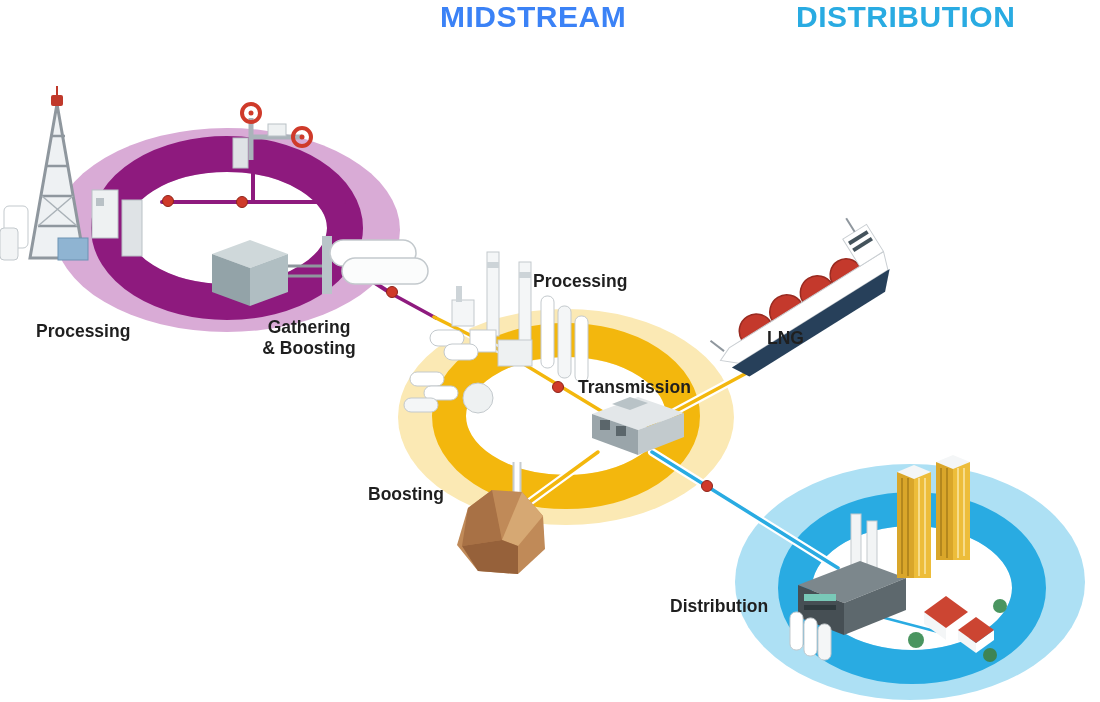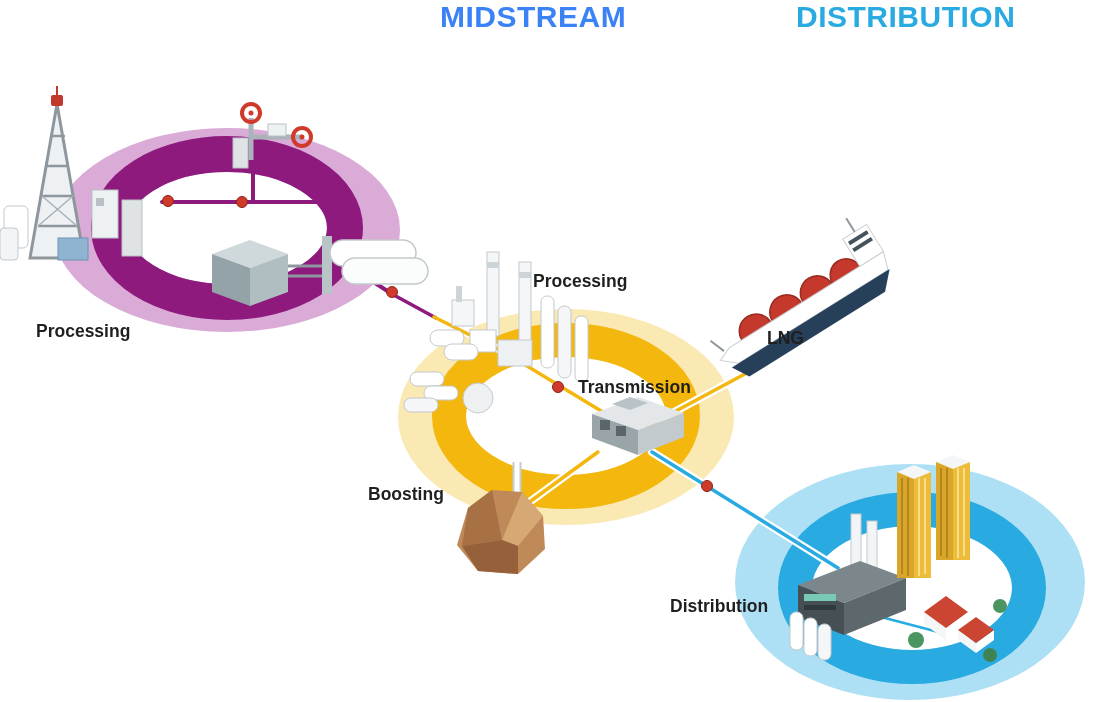--- a/index.html
+++ b/index.html
@@ -224,20 +224,24 @@
         <circle cx="707" cy="486" r="5.5" fill="#cf3a2a" stroke="#8e241a"></circle>
       </g>
     </g>
   </svg>
 
   <div class="stage-header" style="left: 440px; color: #3b82f6;">MIDSTREAM</div>
   <div class="stage-header" style="left: 796px; color: rgb(41, 171, 226);">DISTRIBUTION</div>
 
   <div class="node-label" style="left:36px;top:321px;">Processing</div>
 
+  <div class="node-label center" style="left:248px;top:317px;width:122px;">
+    <span style="display:block;">Gathering</span>
+    <span style="display:block;">&amp; Boosting</span>
+  </div>
 
   <div class="node-label" style="left:533px;top:271px;">Processing</div>
 
   <div class="node-label" style="left:578px;top:377px;">Transmission</div>
 
   <div class="node-label" style="left:368px;top:484px;">Boosting</div>
 
   <div class="node-label" style="left:767px;top:288px;margin-top:40px;">LNG</div>
 
   <div class="node-label" style="left:670px;top:596px;">Distribution</div>

